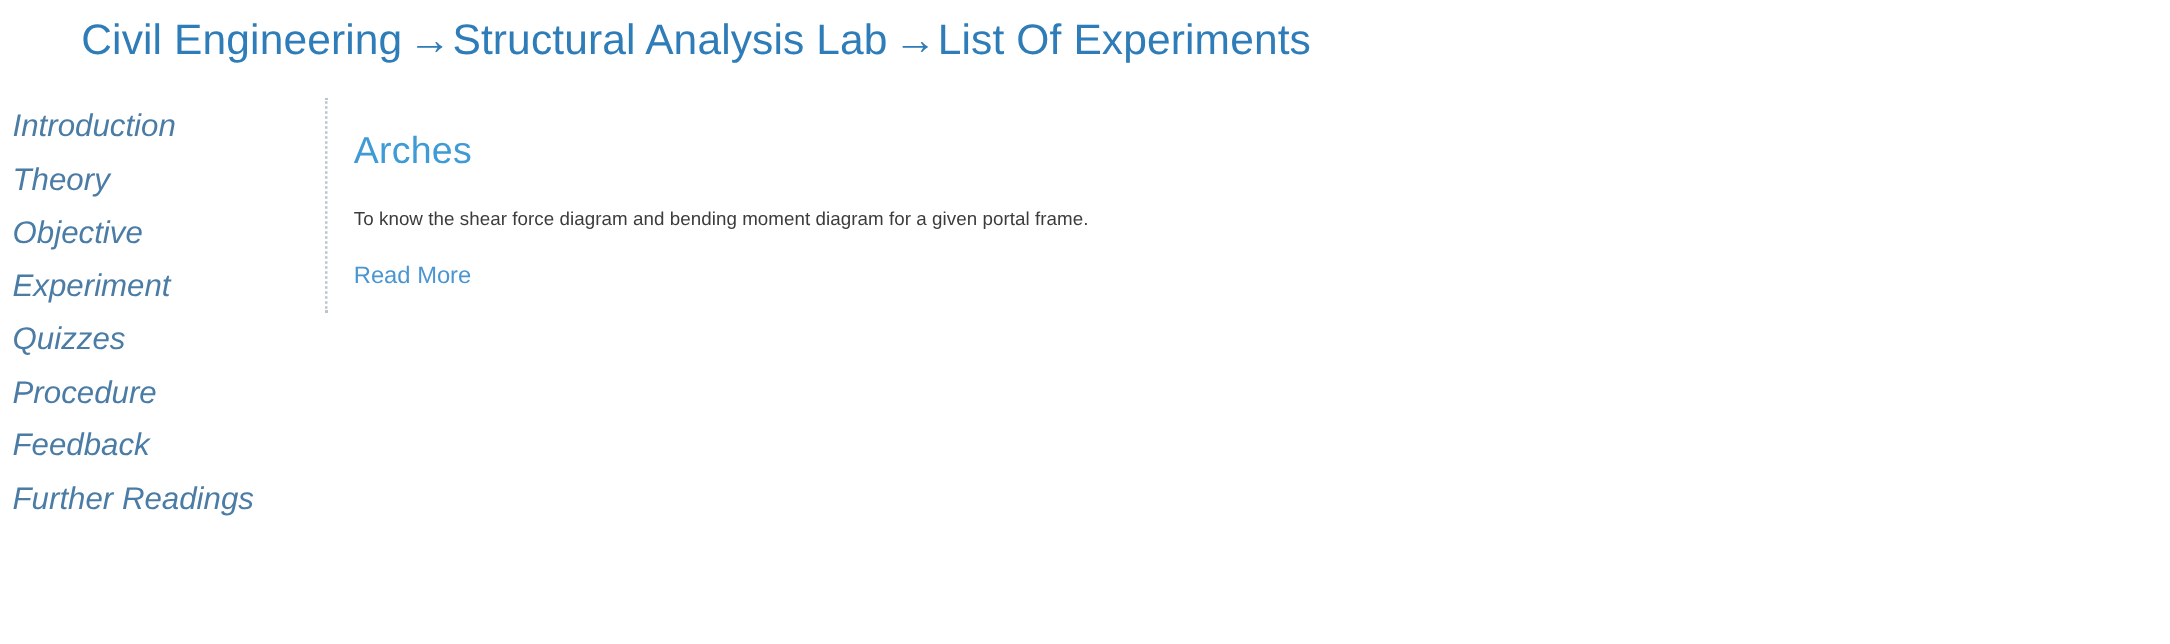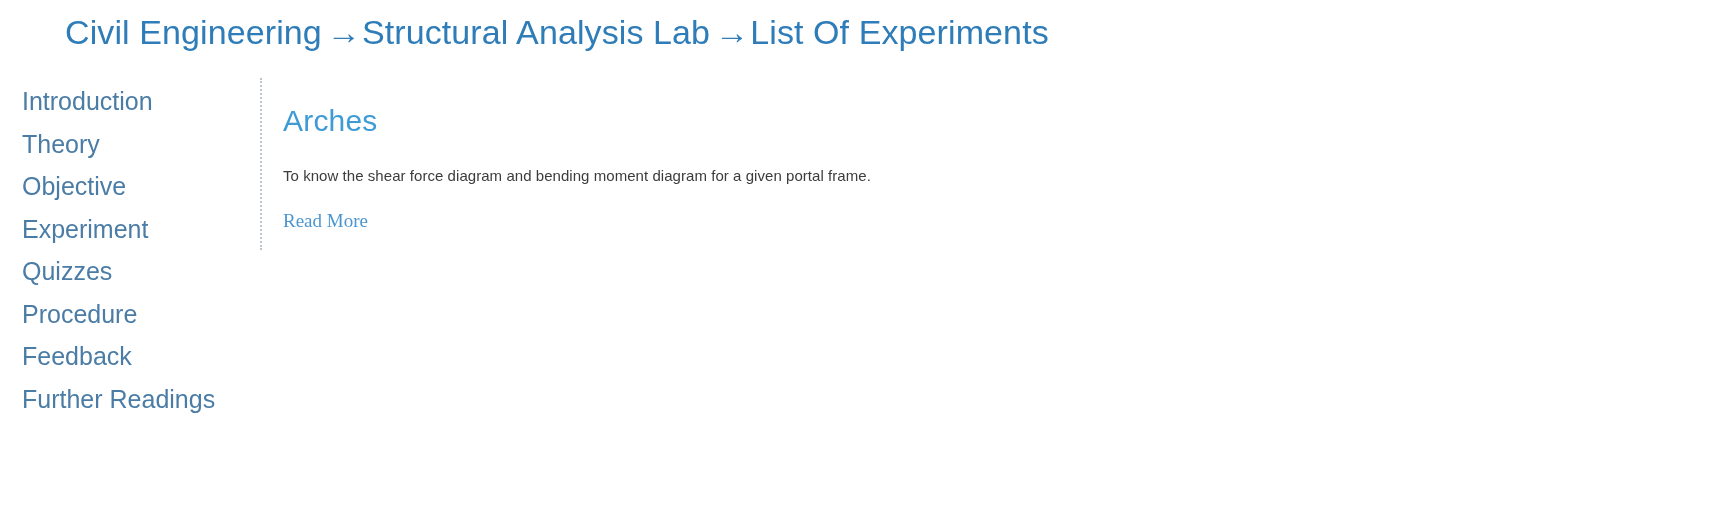--- a/index.html
+++ b/index.html
@@ -45,23 +45,24 @@
     position: absolute;
     left: 0;
     top: 72px;
     width: 1736px;
     height: 443px;
   }
 
   
   .sidebar {
     position: absolute;
-    left: 22px;
+    left: 10px;
     top: 8px;
     width: 230px;
+    font-style: italic;
   }
   .sidebar-item {
     display: block;
     font-size: 25px;
     line-height: 42.5px;
     color: #4A7CA6;
     text-decoration: none;
     white-space: nowrap;
     cursor: pointer;
   }
@@ -99,21 +100,20 @@
     letter-spacing: 0.05px;
   }
   .read-more {
     display: inline-block;
     font-size: 19px;
     line-height: 26px;
     color: #4A96D2;
     text-decoration: none;
     margin-top: 18px;
     cursor: pointer;
-    font-family: Liberation Serif, serif;
   }
 </style>
 </head>
 <body>
 
 <div class="breadcrumb">
   <a href="#" class="crumb">Civil Engineering</a><span class="sep">→</span><a href="#" class="crumb">Structural Analysis Lab</a><span class="sep">→</span><a href="#" class="crumb">List Of Experiments</a>
 </div>
 
 <div class="content-wrap">

